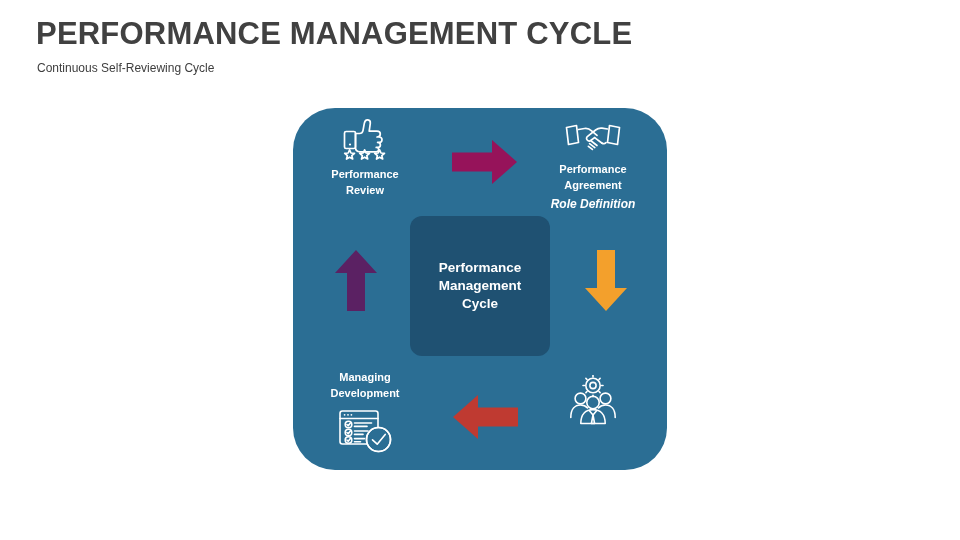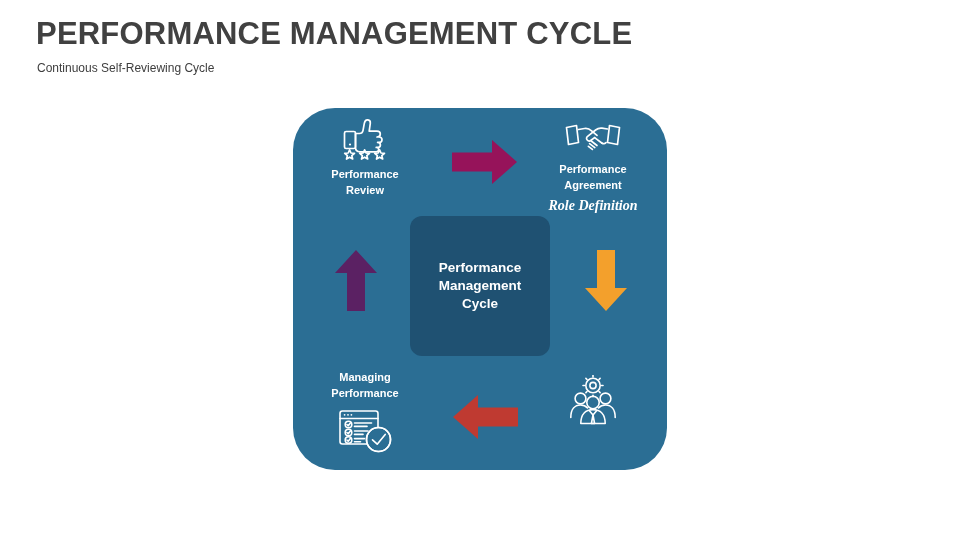--- a/index.html
+++ b/index.html
@@ -81,28 +81,27 @@
   }
   .node-label {
     font-size: 11px;
     font-weight: bold;
     line-height: 1.45;
     text-align: center;
     white-space: pre-line;
     color: #ffffff;
   }
   .node-sublabel {
-    font-size: 14px;
+    font-size: 12px;
     font-weight: bold;
     font-style: italic;
     line-height: 1.4;
     text-align: center;
     color: #ffffff;
     margin-top: 2px;
-    font-family: Liberation Serif, serif;
   }
   .node-icon {
     display: block;
     line-height: 0;
   }
 
   
   #node-performance-review   { left: -3px;  top: 4px;  }
   #node-performance-review .node-icon { margin-bottom: 5px; }
 
@@ -225,21 +224,21 @@
 
           <path d="M22.2 35.6 L26 40.0 L29.8 35.6"></path>
           <path d="M26 40.0 L24.4 48.5 L27.6 48.5 Z"></path>
         </g>
       </svg>
     </span>
   </div>
 
   <div class="node" id="node-managing-performance">
     <div class="node-label">Managing
-Performance</div>
+Development</div>
     <span class="node-icon">
       <svg width="56" height="46" viewBox="0 0 56 46">
         <g fill="none" stroke="#ffffff" stroke-width="1.6" stroke-linecap="round" stroke-linejoin="round">
 
           <rect x="3" y="3" width="38" height="33" rx="2.4"></rect>
           <path d="M3 10.5 L41 10.5"></path>
           <circle cx="7.6" cy="6.8" r="0.9" fill="#ffffff" stroke="none"></circle>
           <circle cx="11.0" cy="6.8" r="0.9" fill="#ffffff" stroke="none"></circle>
           <circle cx="14.4" cy="6.8" r="0.9" fill="#ffffff" stroke="none"></circle>
 

